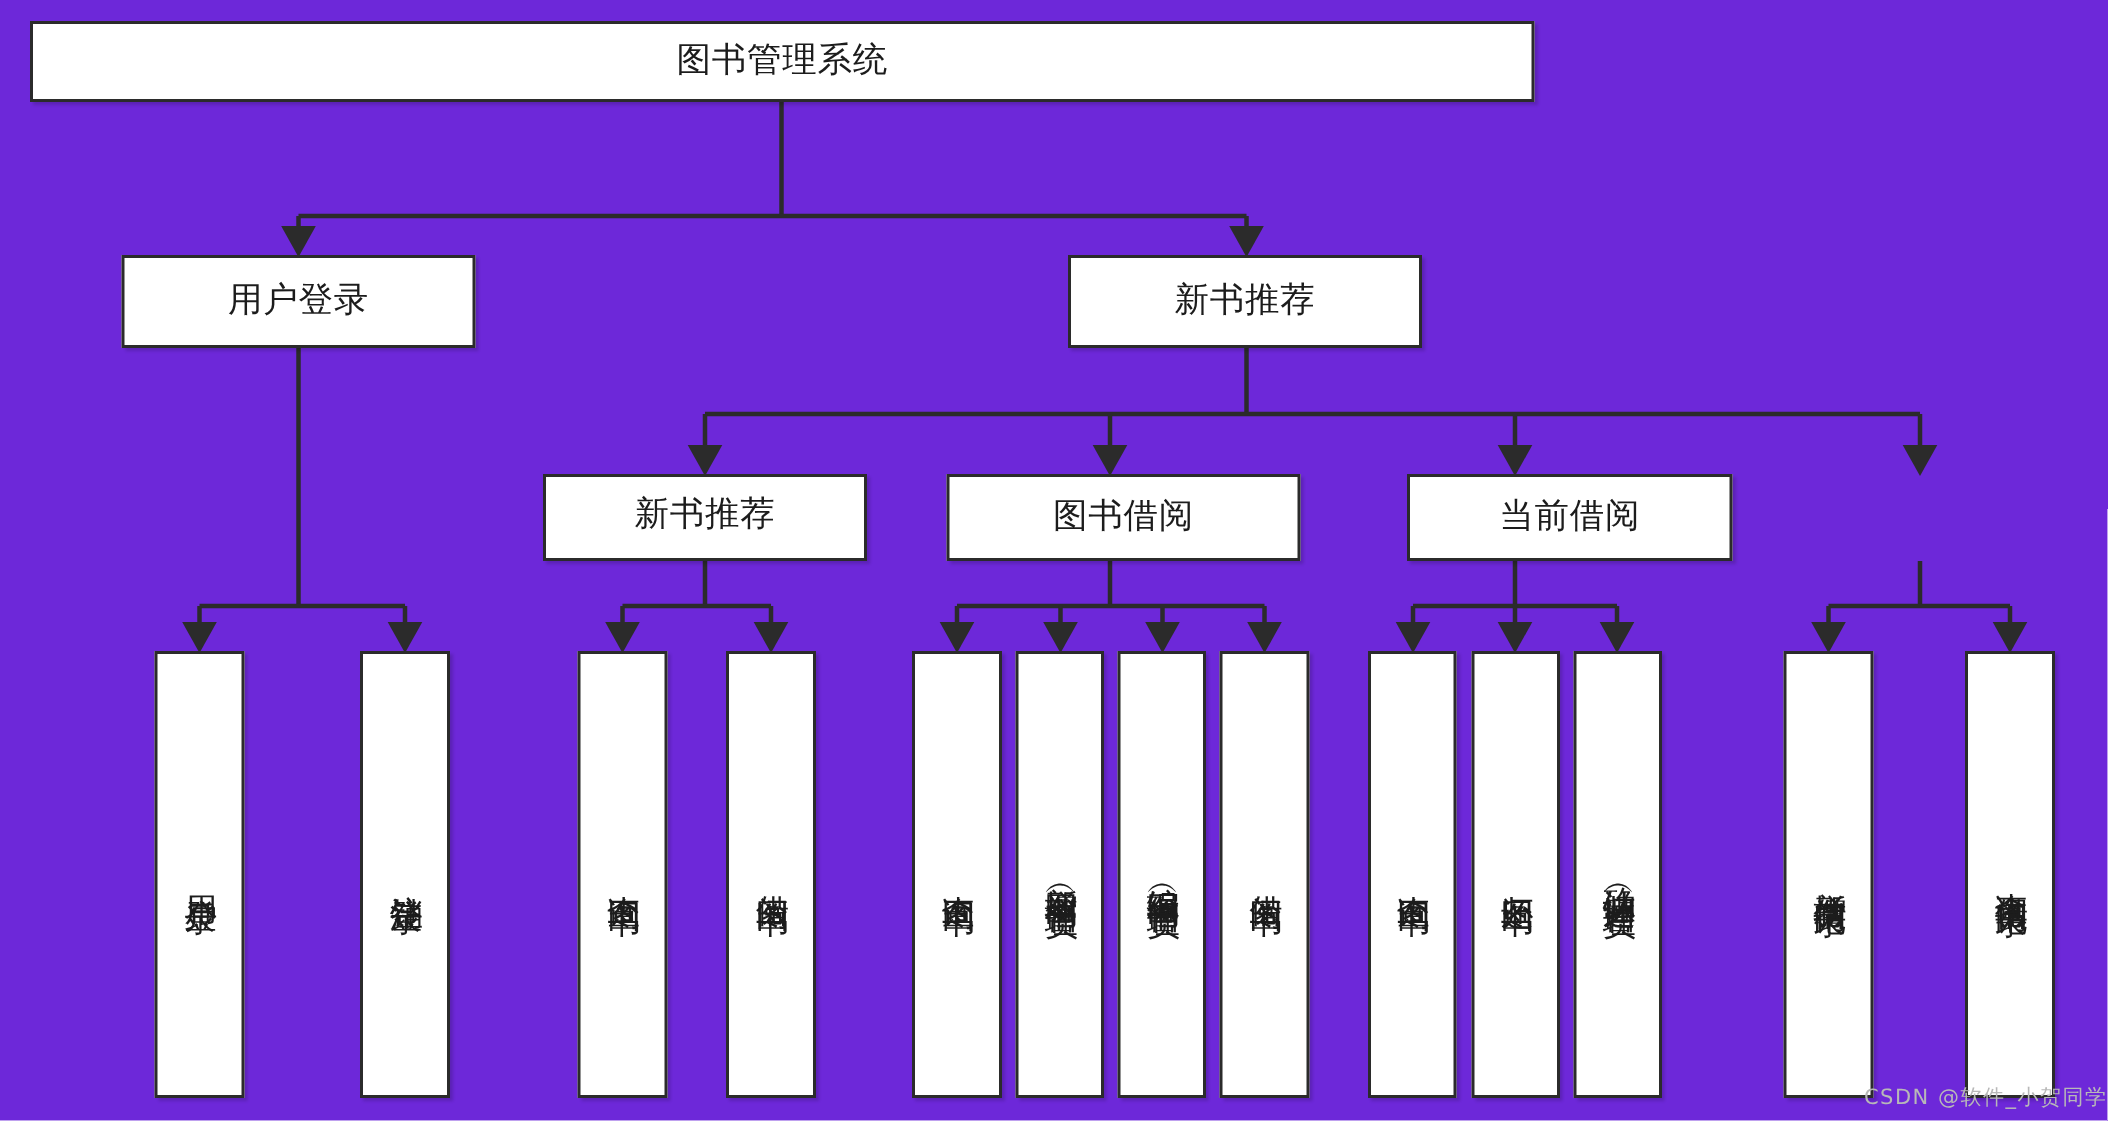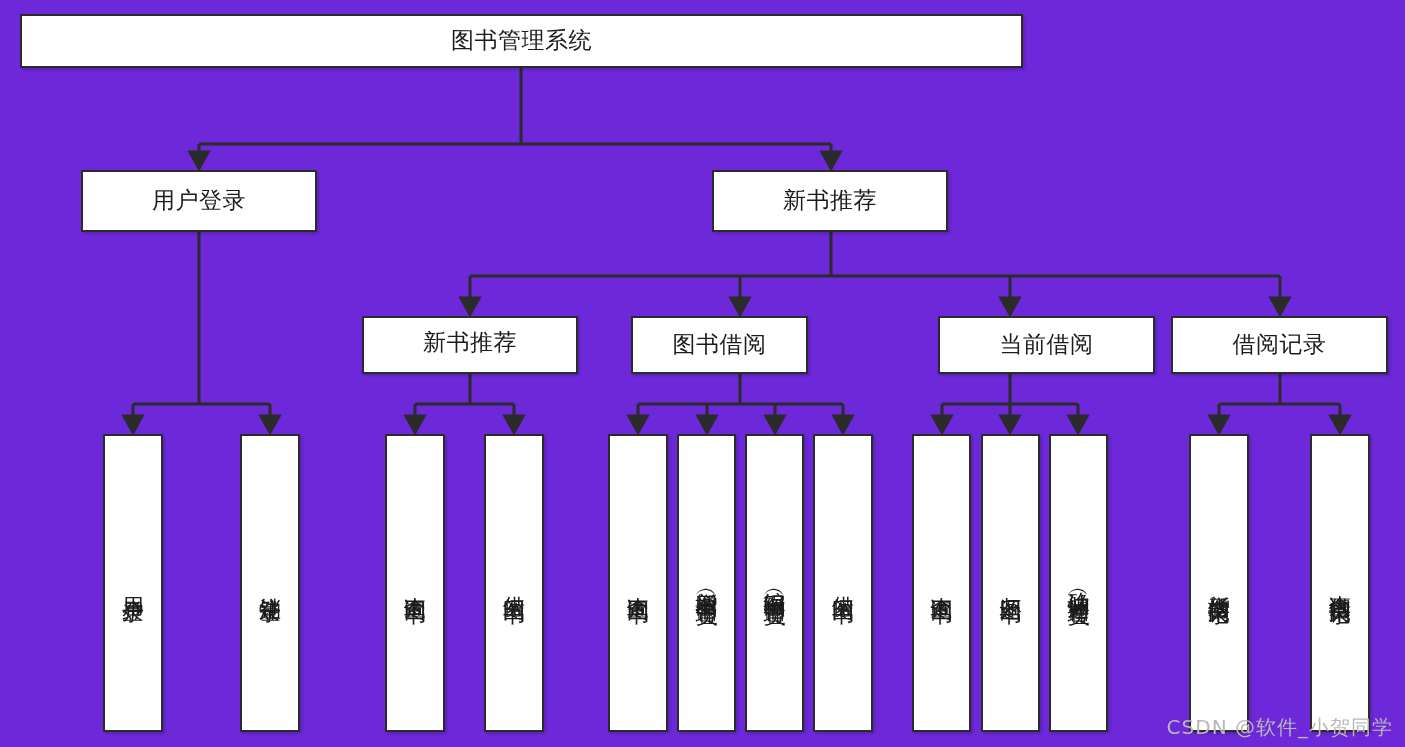--- a/index.html
+++ b/index.html
@@ -53,23 +53,23 @@
     text-orientation: upright;
     font-size: 22px;
     line-height: 1.28;
     letter-spacing: 2px;
     white-space: normal;
     max-height: 272px;
     text-align: center;
   }
   .watermark {
     position: absolute;
-    right: 12px;
+    right: 0;
     bottom: 6px;
-    font-size: 20px;
+    font-size: 14px;
     color: #b8b8b8;
     letter-spacing: 1px;
     white-space: nowrap;
     user-select: none;
   }
 </style>
 </head>
 <body>
 
 <div id="canvas" style="background: #6d28d9;">
@@ -131,28 +131,25 @@
   <div class="node" id="l2-0" style="left: 81px; top: 170px; width: 236px; height: 62px;">
     <span class="label">用户登录</span>
   </div>
   <div class="node" id="l2-1" style="left: 712px; top: 170px; width: 236px; height: 62px;">
     <span class="label">新书推荐</span>
   </div>
 
   <div class="node" id="l3-0" style="left: 362px; top: 316px; width: 216px; height: 58px; font-family: Liberation Mono, monospace;">
     <span class="label">新书推荐</span>
   </div>
-  <div class="node" id="l3-1" style="left: 631px; top: 316px; width: 177px; height: 58px; text-align: center;">
+  <div class="node" id="l3-1" style="left: 631px; top: 316px; width: 236px; height: 58px; text-align: center;">
     <span class="label">图书借阅</span>
   </div>
   <div class="node" id="l3-2" style="left: 901px; top: 316px; width: 217px; height: 58px; margin-left: 37px;">
     <span class="label">当前借阅</span>
-  </div>
-  <div class="node" id="l3-3" style="left: 1171px; top: 316px; width: 217px; height: 58px;">
-    <span class="label">借阅记录</span>
   </div>
 
   <div class="node vertical" id="leaf-0" style="left: 103px; top: 434px; width: 60px; height: 298px;">
     <span class="label">用户登录</span>
   </div>
   <div class="node vertical" id="leaf-1" style="left: 240px; top: 434px; width: 60px; height: 298px;">
     <span class="label">注销登录</span>
   </div>
   <div class="node vertical" id="leaf-2" style="left: 385px; top: 434px; width: 60px; height: 298px;">
     <span class="label">查询图书</span>

